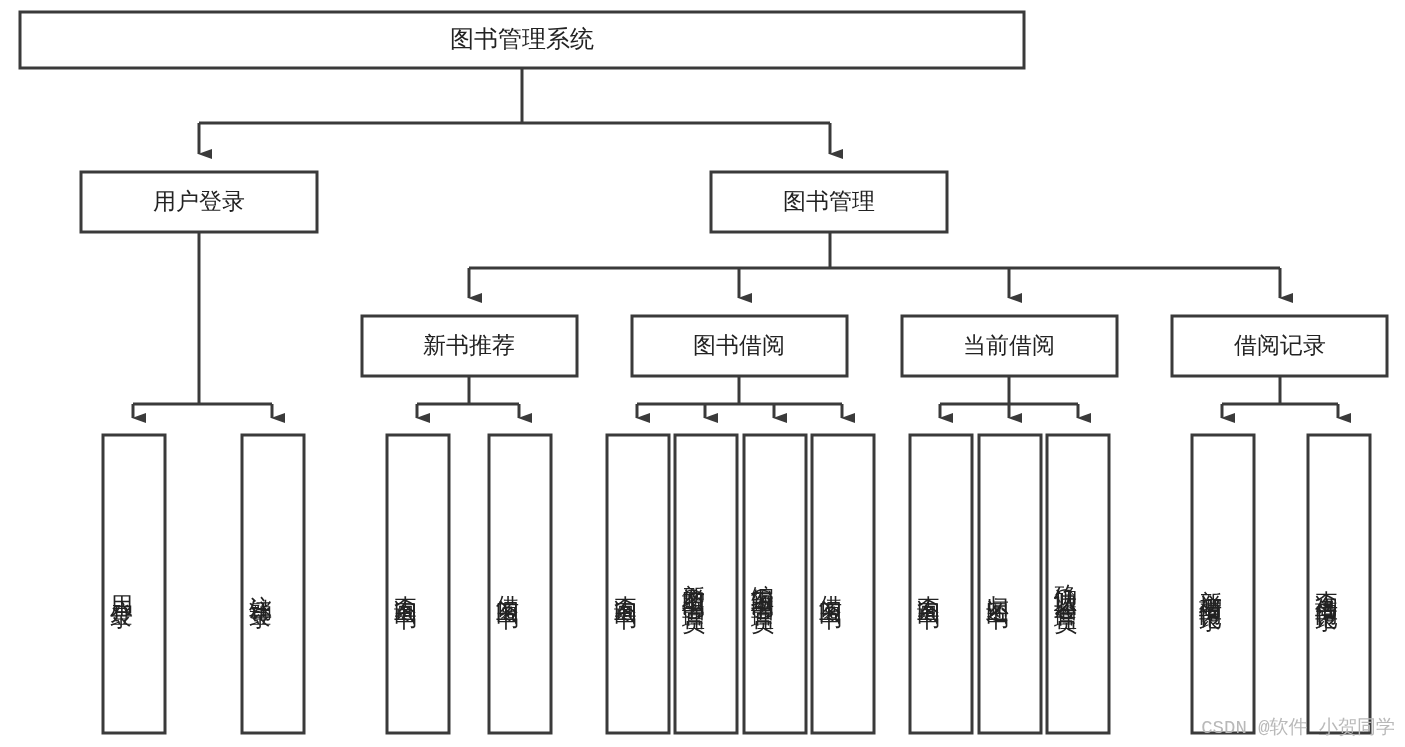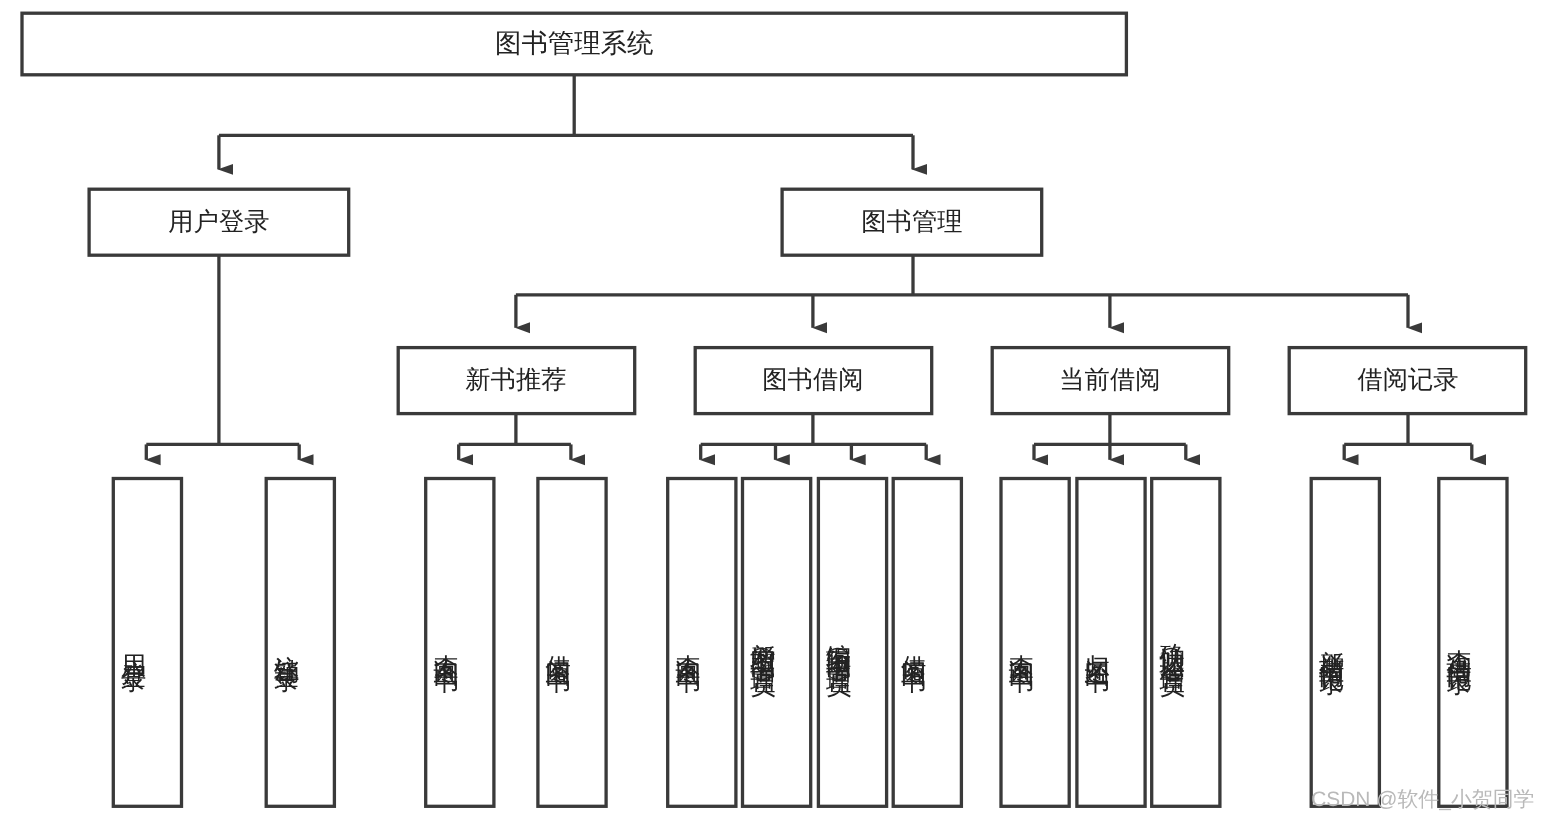--- a/index.html
+++ b/index.html
@@ -65,21 +65,21 @@
     color: #222222;
     letter-spacing: 4px;
     text-align: center;
     white-space: nowrap;
     pointer-events: none;
   }
   .watermark {
     position: absolute;
     right: 10px;
     bottom: 6px;
-    font-family: Liberation Sans, sans-serif;
+    font-family: Liberation Mono, monospace;
     font-size: 19px;
     color: #b9b9b9;
     white-space: nowrap;
     user-select: none;
   }
 </style>
 </head>
 <body>
 
 <div id="diagram-root">

